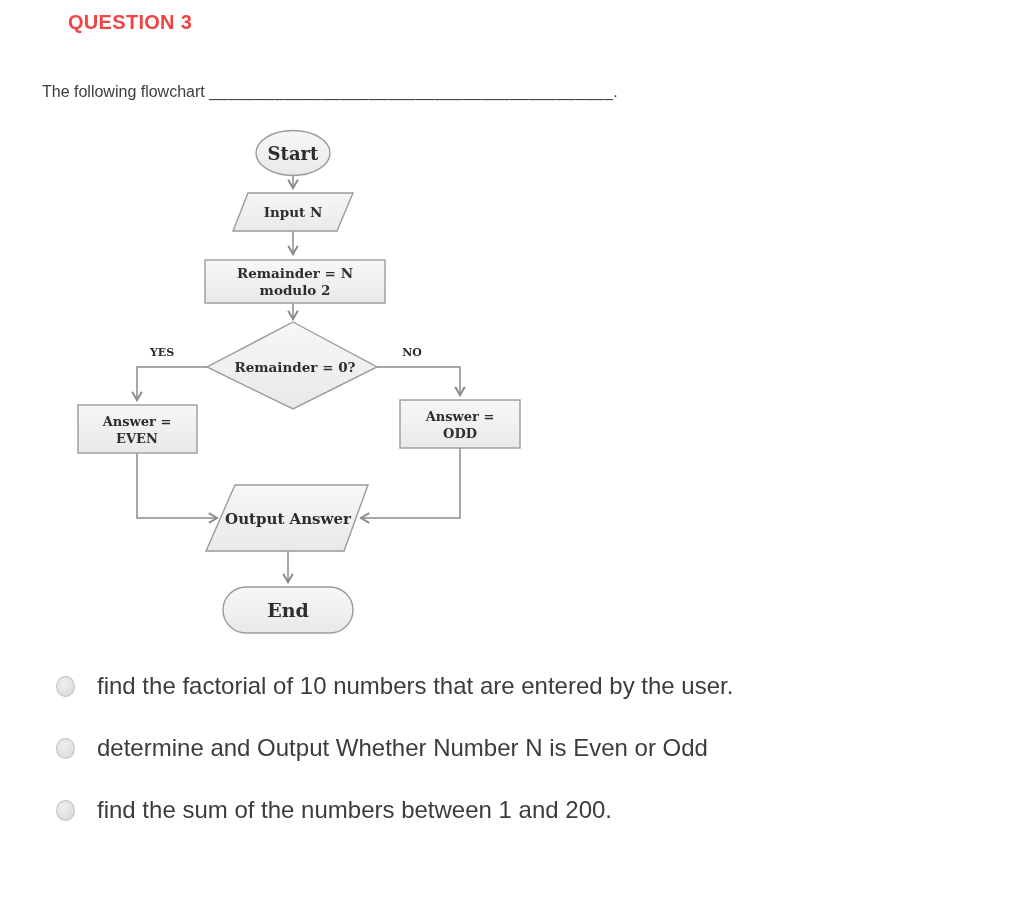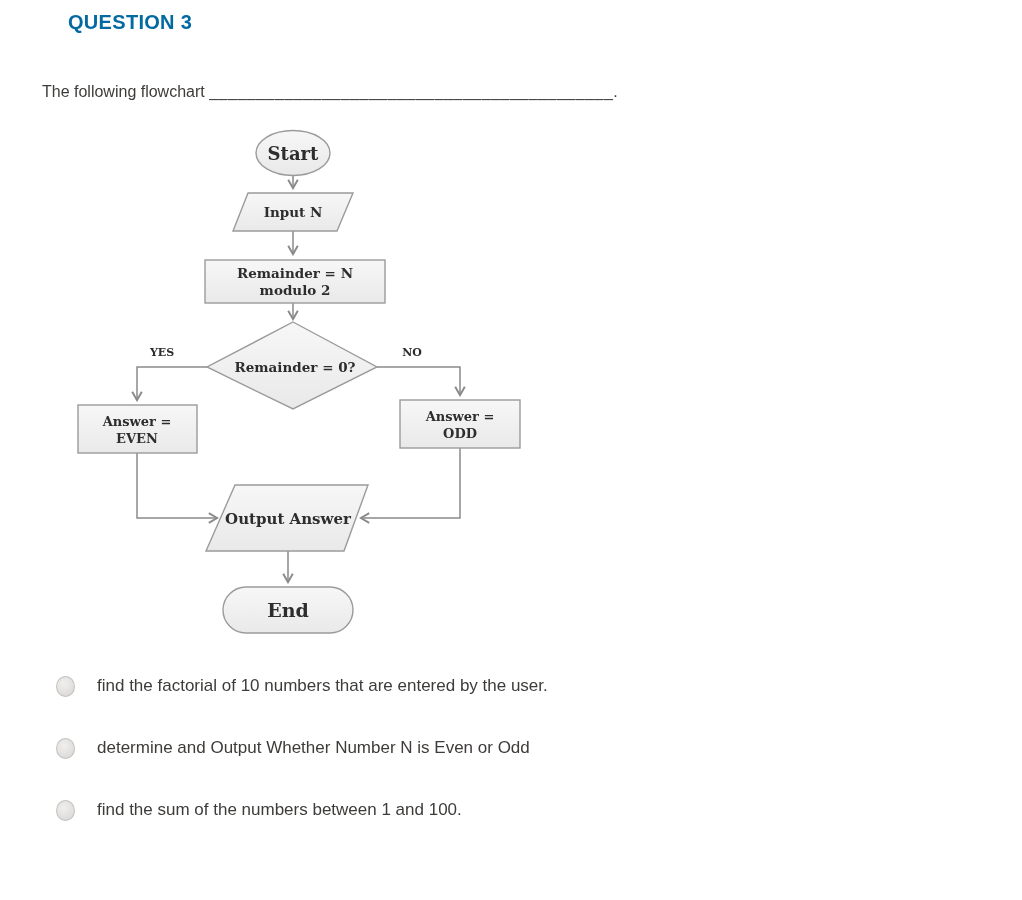--- a/index.html
+++ b/index.html
@@ -15,21 +15,21 @@
     font-family: "Liberation Sans", sans-serif;
     overflow: hidden;
   }
   .q-header {
     position: absolute;
     left: 68px;
     top: 11px;
     font-size: 20px;
     font-weight: bold;
     letter-spacing: 0.3px;
-    color: #0369a1;
+    color: #ef4444;
   }
   .q-prompt {
     position: absolute;
     left: 42px;
     top: 83px;
     font-size: 16px;
     color: #3e3c3a;
     white-space: nowrap;
   }
   .q-prompt .blank {
@@ -66,21 +66,21 @@
     width: 19px;
     height: 21px;
     border-radius: 50%;
     background: radial-gradient(circle at 40% 35%, #f0efee 0%, #e3e1e0 55%, #d8d6d5 100%);
     border: 1px solid #c3c1bf;
     box-sizing: border-box;
     flex: 0 0 auto;
   }
   .option-label {
     margin-left: 22px;
-    font-size: 17px;
+    font-size: 24px;
     color: #3e3c3a;
     white-space: nowrap;
   }
 </style>
 </head>
 <body>
 
 <div class="page">
 
   <div class="q-header">QUESTION 3</div>
@@ -148,17 +148,17 @@
     <div class="option">
       <span class="radio"></span>
       <span class="option-label">find the factorial of 10 numbers that are entered by the user.</span>
     </div>
     <div class="option">
       <span class="radio"></span>
       <span class="option-label">determine and Output Whether Number N is Even or Odd</span>
     </div>
     <div class="option">
       <span class="radio"></span>
-      <span class="option-label">find the sum of the numbers between 1 and 100.</span>
+      <span class="option-label">find the sum of the numbers between 1 and 200.</span>
     </div>
   </div>
 
 </div>
 
 </body></html>

